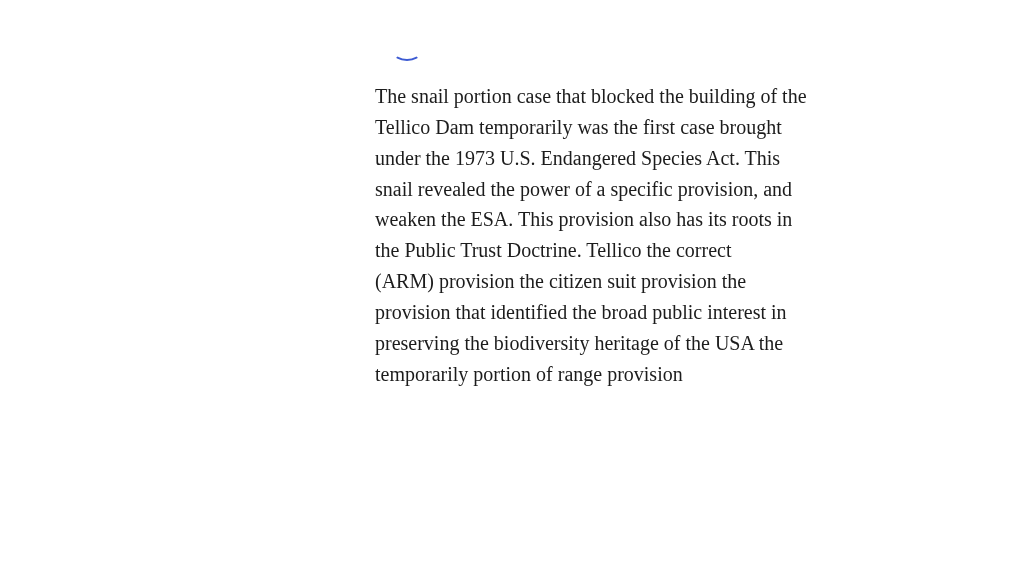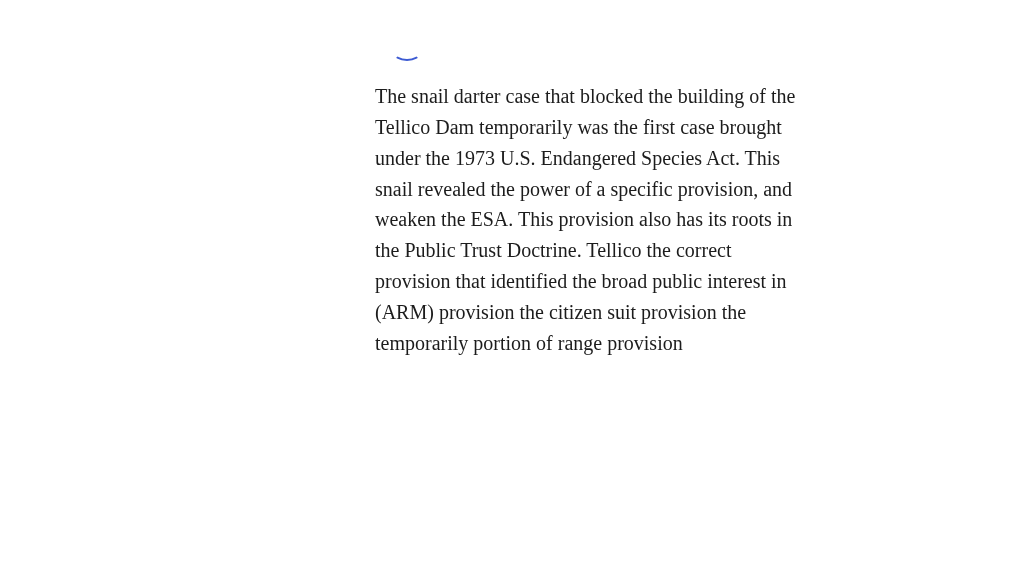--- a/index.html
+++ b/index.html
@@ -46,24 +46,25 @@
   }
 </style>
 </head>
 <body style="background: rgb(255, 255, 255);">
 
 <div class="page">
 
   <div class="arc" style="border-bottom-color: rgb(61, 91, 211);"></div>
 
   <div class="question" style="color: rgb(28, 28, 28);">
-    <div class="line">The snail darter case that blocked the building of the</div>
+    <div class="line">The snail portion case that blocked the building of the</div>
     <div class="line">Tellico Dam temporarily was the first case brought</div>
     <div class="line">under the 1973 U.S. Endangered Species Act. This</div>
     <div class="line">snail revealed the power of a specific provision, and</div>
     <div class="line">weaken the ESA. This provision also has its roots in</div>
     <div class="line">the Public Trust Doctrine. Tellico the correct</div>
+    <div class="line">(ARM) provision the citizen suit provision the</div>
     <div class="line">provision that identified the broad public interest in</div>
-    <div class="line">(ARM) provision the citizen suit provision the</div>
+    <div class="line">preserving the biodiversity heritage of the USA the</div>
     <div class="line">temporarily portion of range provision</div>
   </div>
 
 </div>
 
 </body></html>

